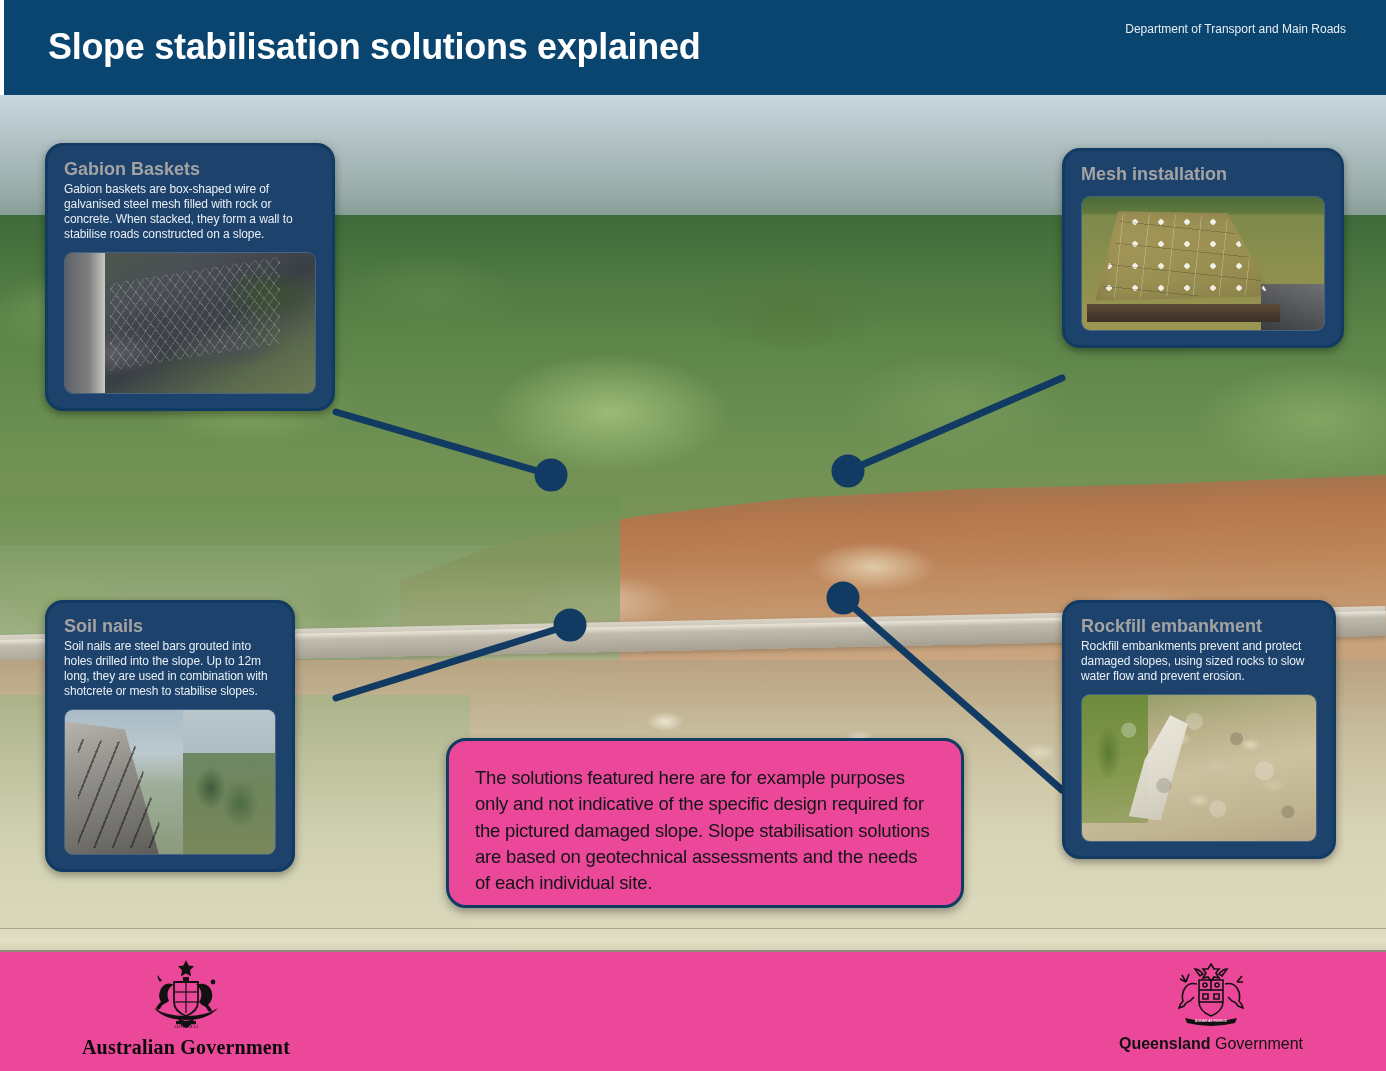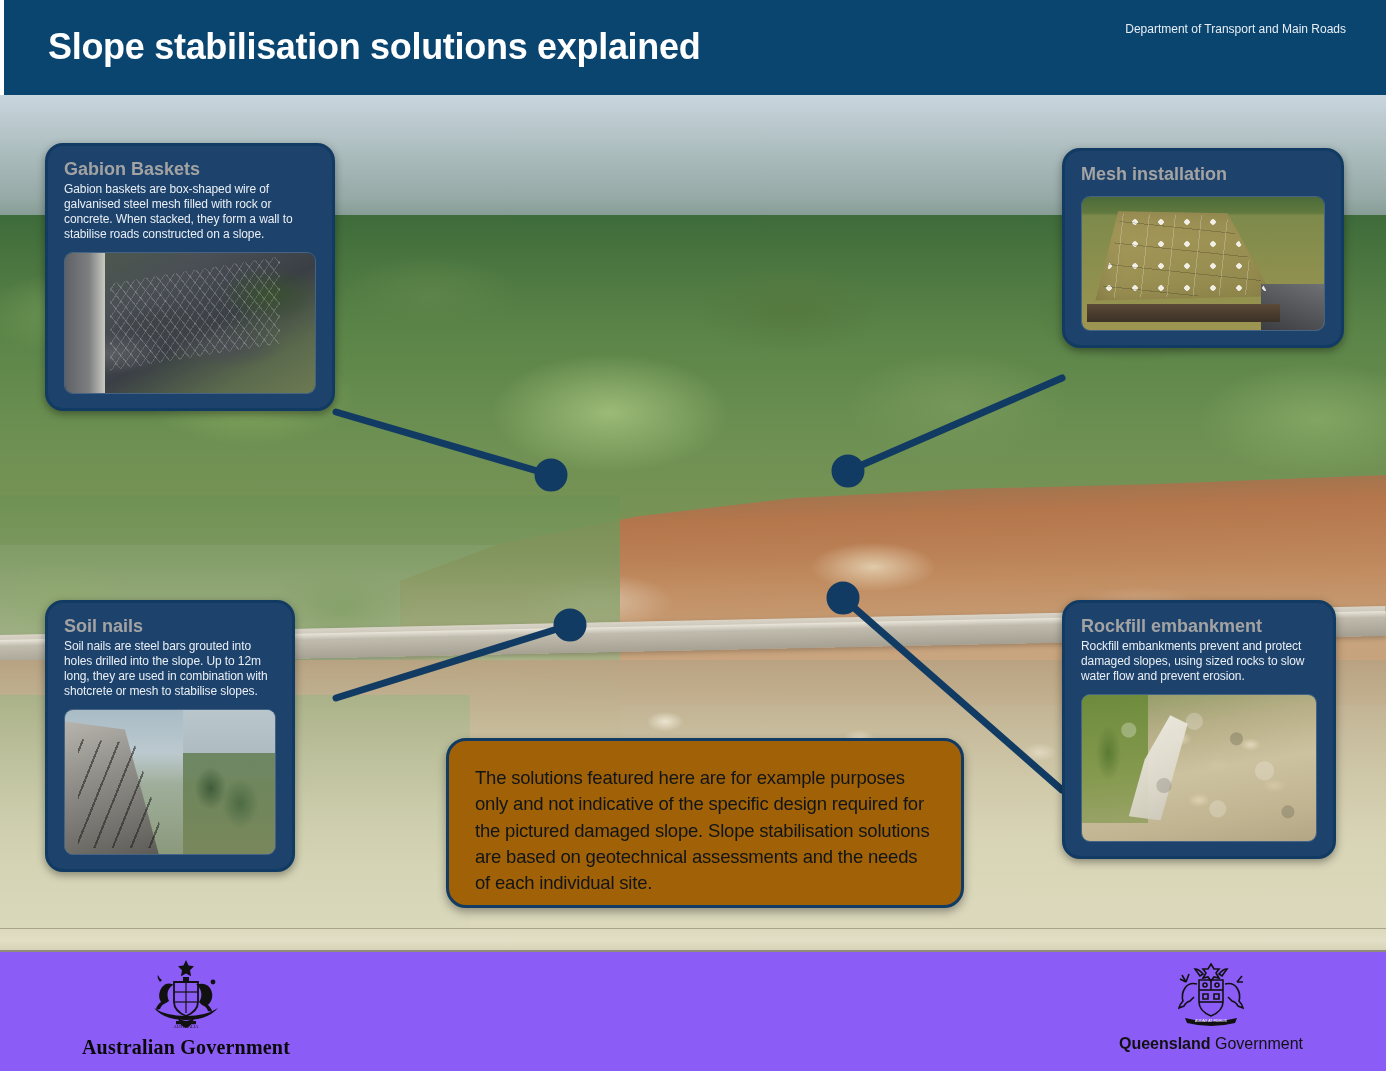--- a/index.html
+++ b/index.html
@@ -244,38 +244,38 @@
       radial-gradient(circle 6px at 66% 30%, rgba(0,0,0,0.16) 0 6px, rgba(0,0,0,0) 7px),
       radial-gradient(circle 9px at 78% 52%, rgba(255,255,255,0.2) 0 9px, rgba(0,0,0,0) 10px),
       radial-gradient(circle 7px at 35% 62%, rgba(0,0,0,0.14) 0 7px, rgba(0,0,0,0) 8px),
       radial-gradient(circle 8px at 58% 78%, rgba(255,255,255,0.22) 0 8px, rgba(0,0,0,0) 9px),
       radial-gradient(circle 6px at 88% 80%, rgba(0,0,0,0.15) 0 6px, rgba(0,0,0,0) 7px);
   }
 
   
   .disclaimer {
     position:absolute; left:446px; top:738px; width:518px; height:170px;
-    background:#a16207; border:3px solid #123b63; border-radius:20px;
+    background:#ec4899; border:3px solid #123b63; border-radius:20px;
     box-shadow:0 4px 10px rgba(0,0,0,0.35);
     padding:24px 26px;
   }
   .disclaimer-text {
     font-size:18.5px; line-height:1.42; color:#111418; letter-spacing:-0.2px;
   }
 
   
   .beige-strip {
     position:absolute; left:0; top:928px; width:1386px; height:24px;
     background:linear-gradient(180deg,#dcd9bd 0%, #e2dfc6 55%, #d6d3b8 100%);
     border-top:1px solid #a8a58d;
     border-bottom:2px solid #8e8b78;
   }
   .footer {
     position:absolute; left:0; top:952px; width:1386px; height:119px;
-    background:#8b5cf6;
+    background:#ec4899;
   }
   .logo-aus {
     position:absolute; left:56px; top:6px; width:260px; text-align:center;
   }
   .logo-qld {
     position:absolute; right:50px; top:8px; width:250px; text-align:center;
   }
   .crest { display:block; margin:0 auto; }
   .logo-aus-label {
     font-family:"Liberation Serif", serif;

